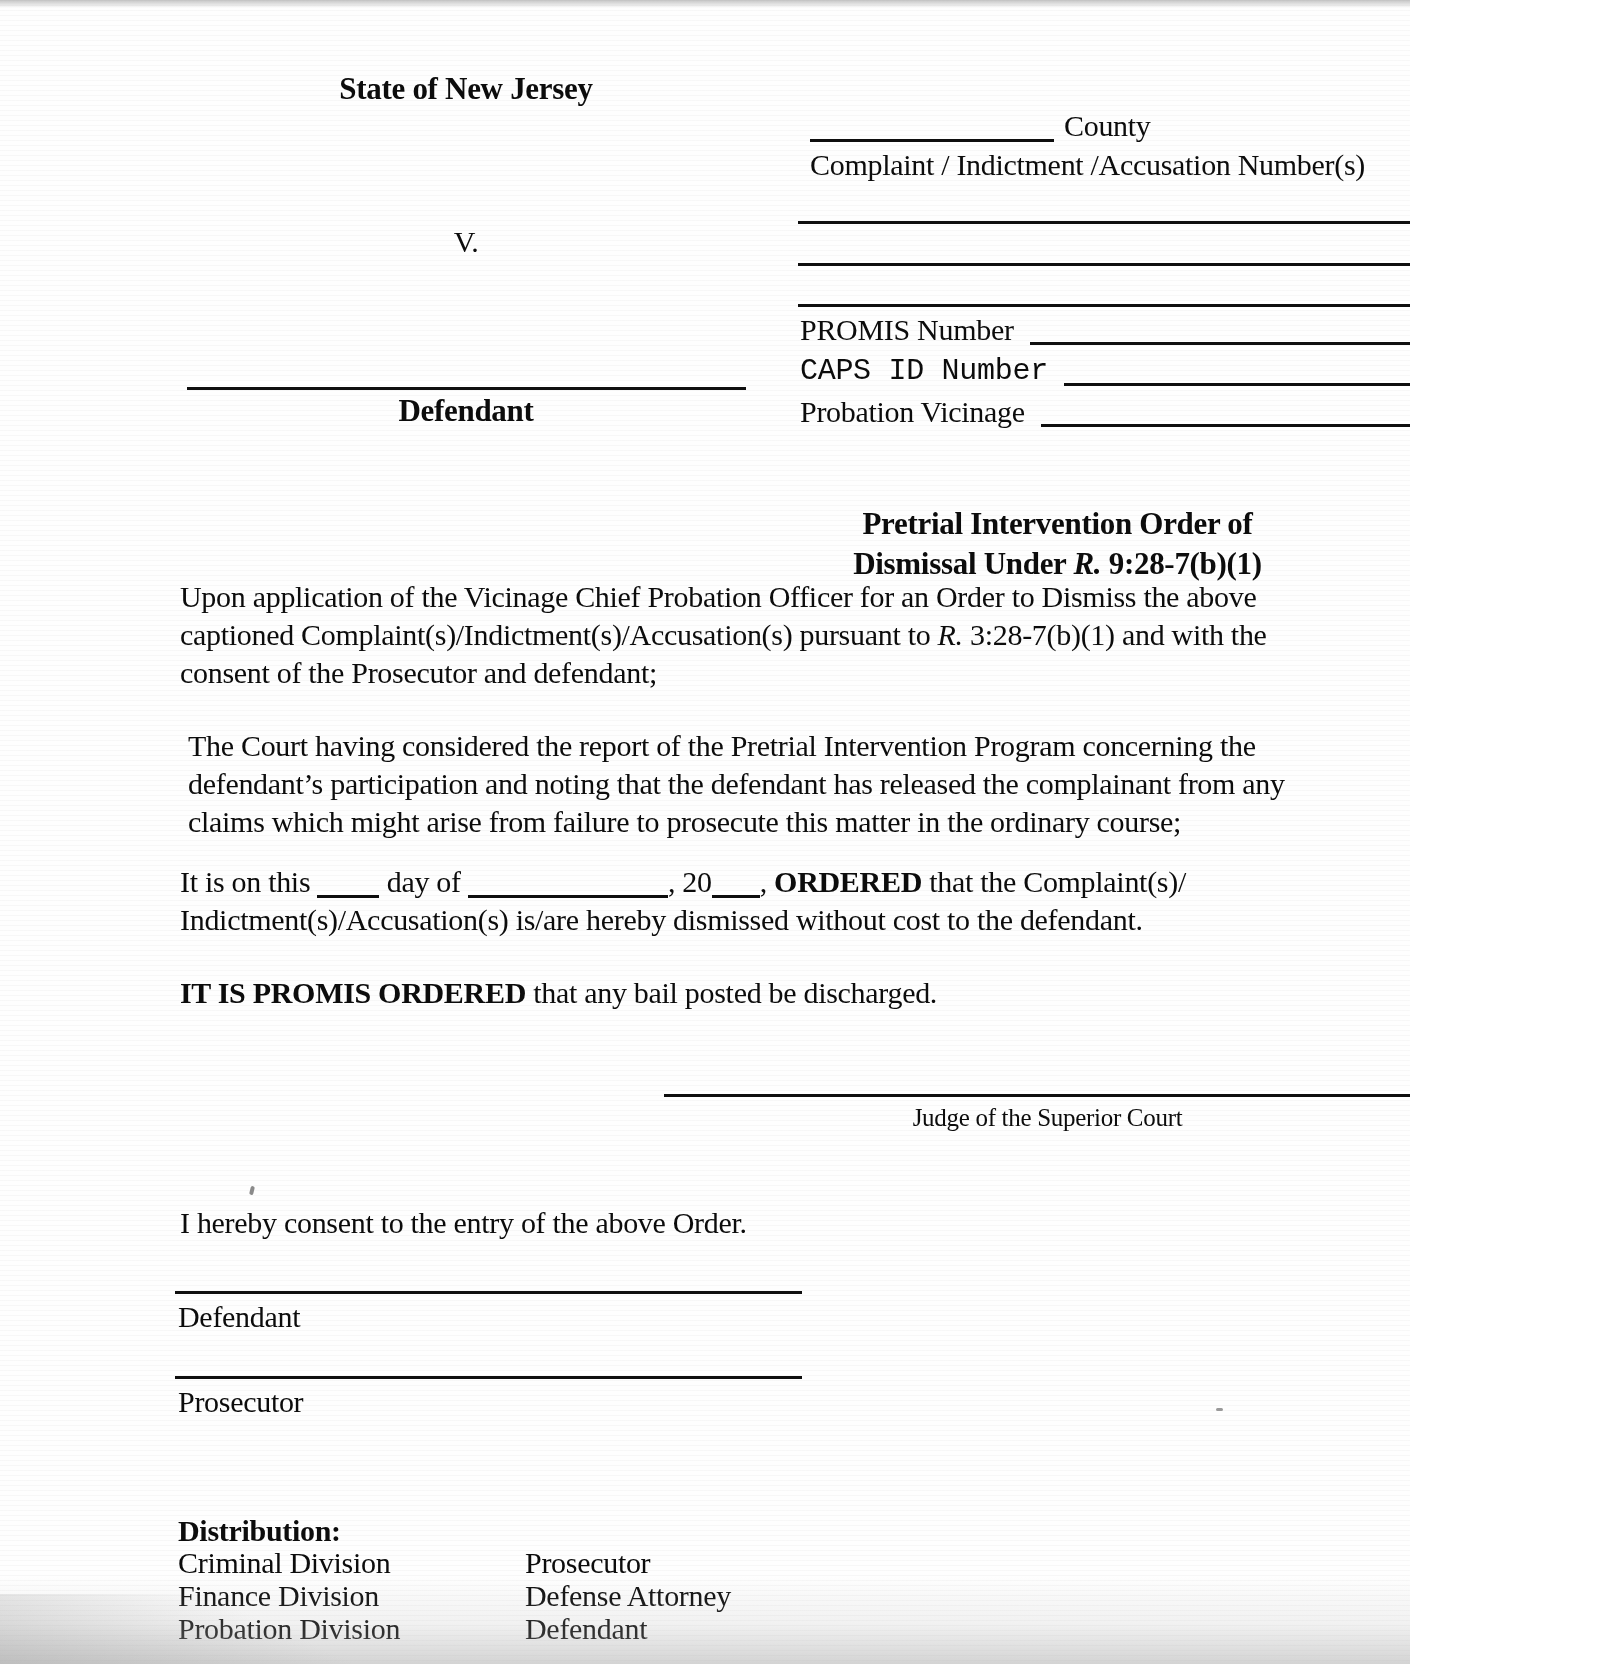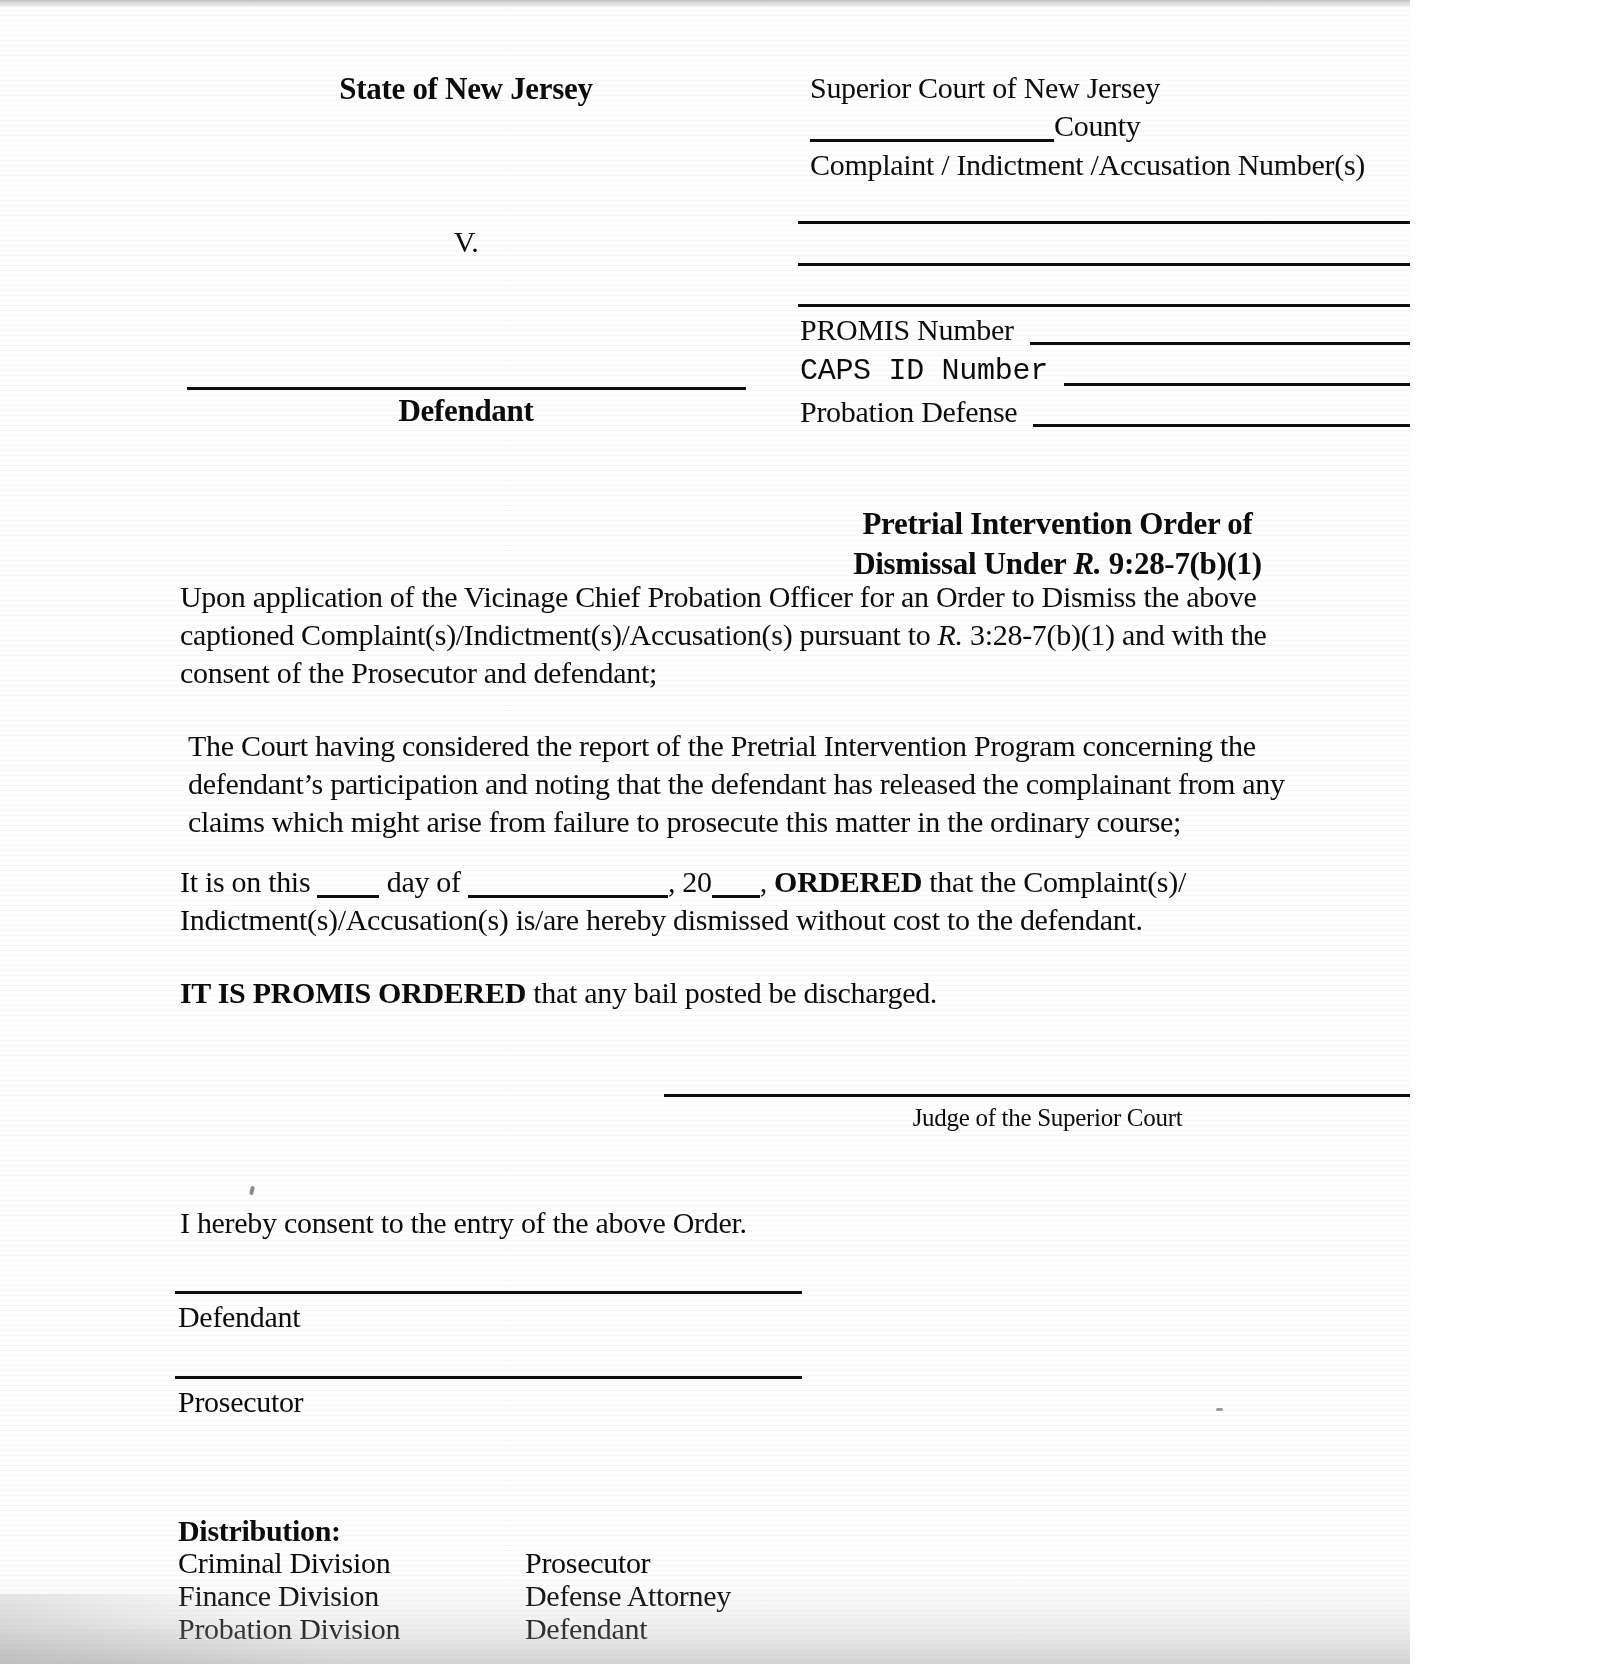--- a/index.html
+++ b/index.html
@@ -43,42 +43,41 @@
   <div class="top-shade"></div>
 
   <div class="abs t b ctr" style="left:186px;top:70px;width:560px;font-size:31px;">State of New Jersey</div>
 
   <div class="abs t ctr" style="left:186px;top:223px;width:560px;">V.</div>
 
   <div class="rule" style="left:187px;top:387px;width:559px;"></div>
 
   <div class="abs t b ctr" style="left:186px;top:392px;width:560px;font-size:31px;">Defendant</div>
 
-  <div class="abs t" style="left:810px;top:69px;">Superior Court of New Jersey</div>
 
   <div class="abs t" style="left:810px;top:107px;">
-    <span class="blank" style="width:244px;"></span><span style="">County</span>
+    <span class="blank" style="width:244px;"></span><span style="margin-left:10px;">County</span>
   </div>
 
   <div class="abs t" style="left:810px;top:146px;">Complaint / Indictment /Accusation Number(s)</div>
 
   <div class="rule" style="left:798px;top:221px;width:632px;"></div>
   <div class="rule" style="left:798px;top:263px;width:632px;"></div>
   <div class="rule" style="left:798px;top:304px;width:632px;"></div>
 
   <div class="frow t" style="left:800px;top:311px;width:630px;">
     <span>PROMIS Number</span>
     <span class="fline"></span>
   </div>
   <div class="frow t" style="left:800px;top:352px;width:630px;font-family:Liberation Mono, monospace;">
     <span>CAPS ID Number</span>
     <span class="fline"></span>
   </div>
   <div class="frow t" style="left:800px;top:393px;width:630px;">
-    <span>Probation Defense</span>
+    <span>Probation Vicinage</span>
     <span class="fline"></span>
   </div>
 
   <div class="abs titleblock ctr" style="left:730px;top:468px;width:655px;margin-top:36px;">
     <div>Pretrial Intervention Order of</div>
     <div><span>Dismissal Under </span><span class="i">R.</span><span> 9:28-7(b)(1)</span></div>
   </div>
 
   <div class="abs t" style="left:180px;top:578px;width:1270px;">
     <div>Upon application of the Vicinage Chief Probation Officer for an Order to Dismiss the above</div>

